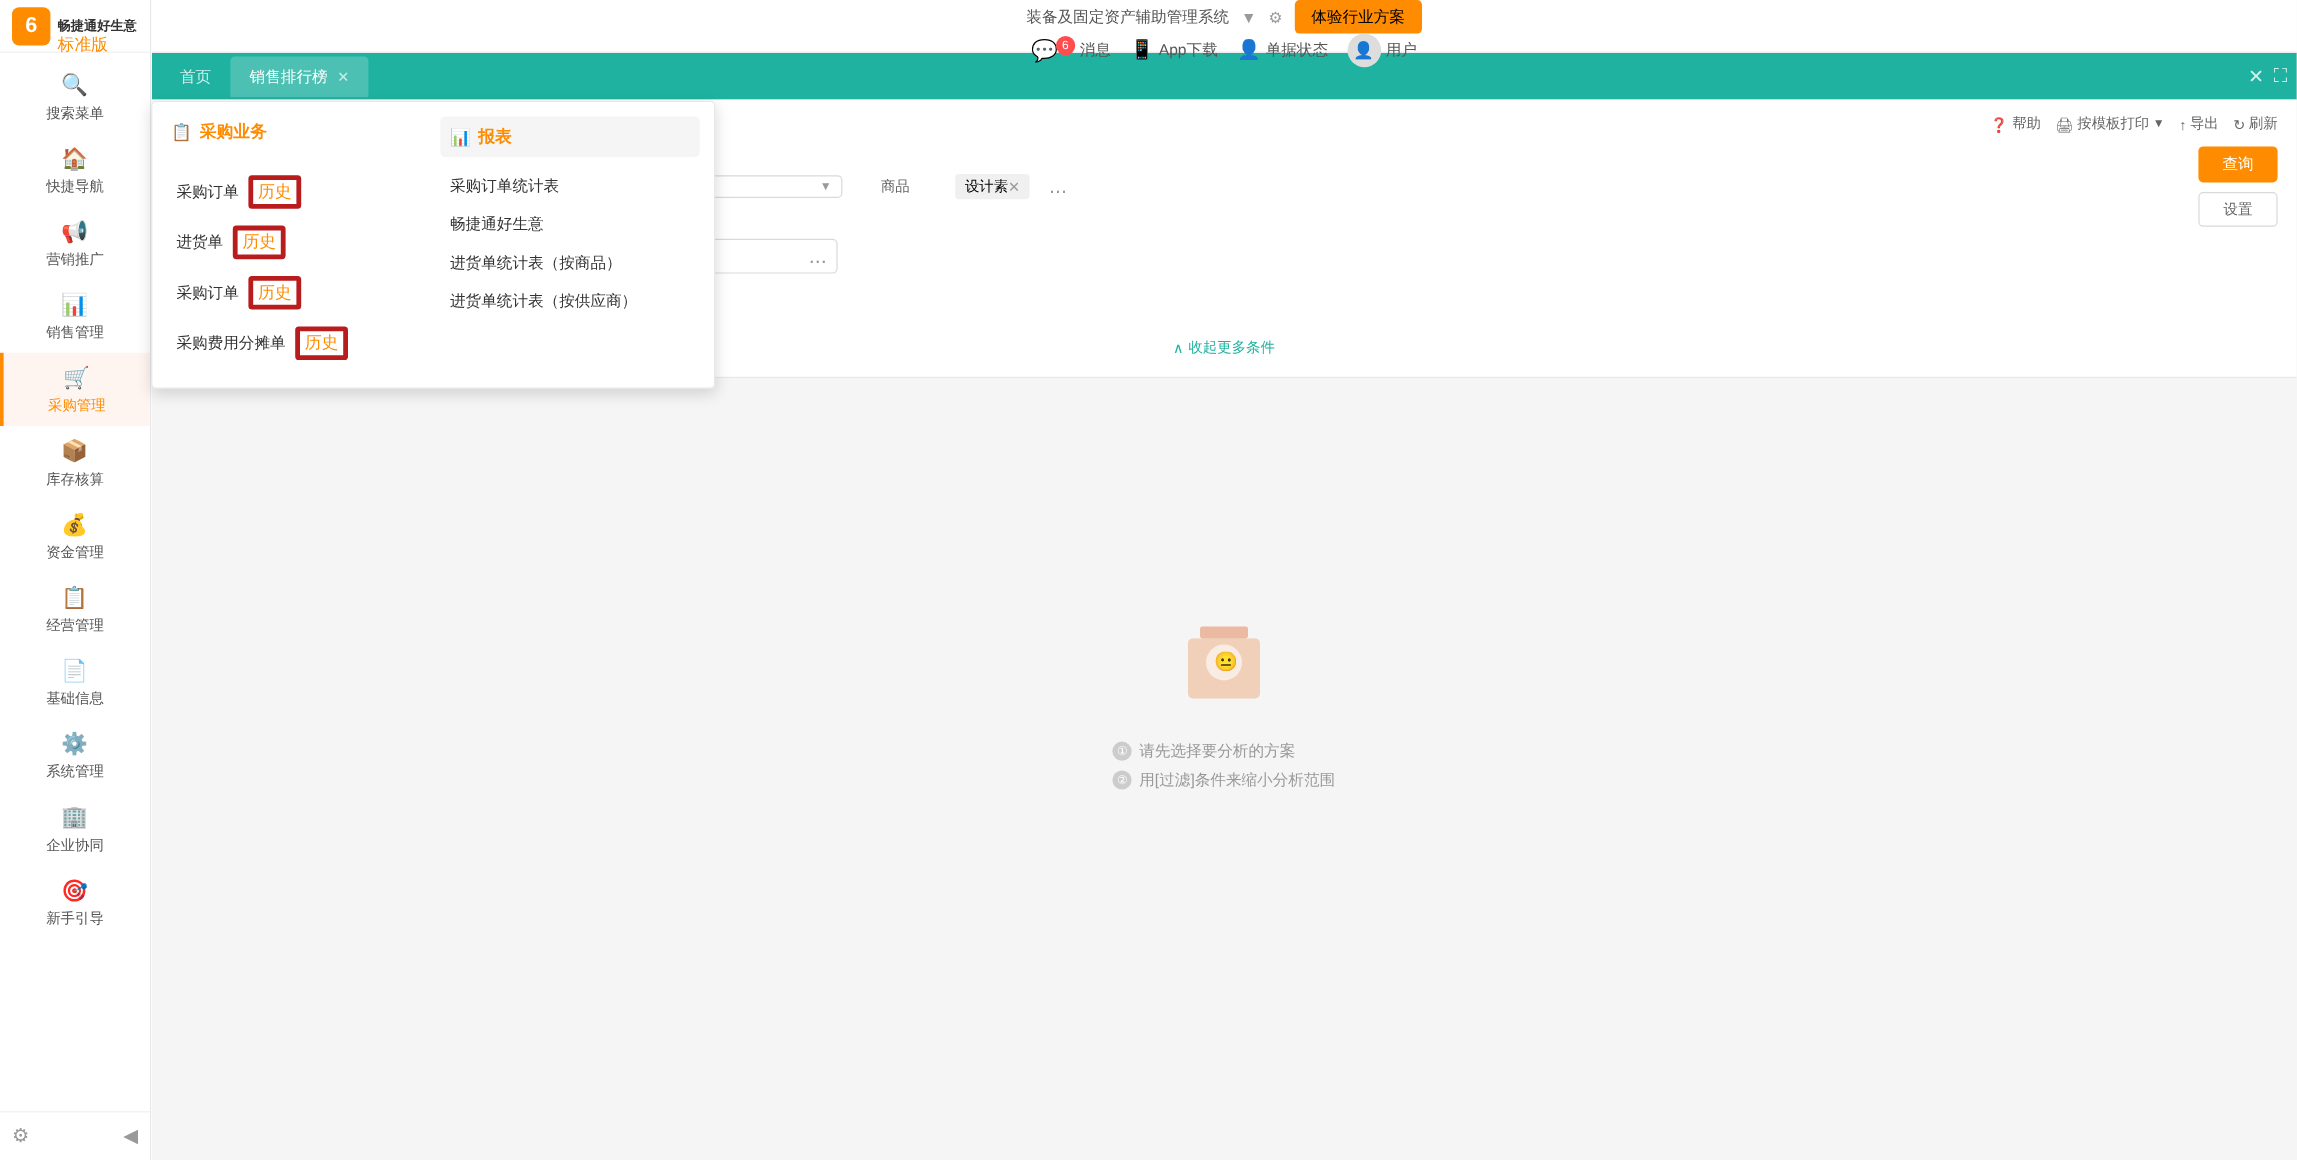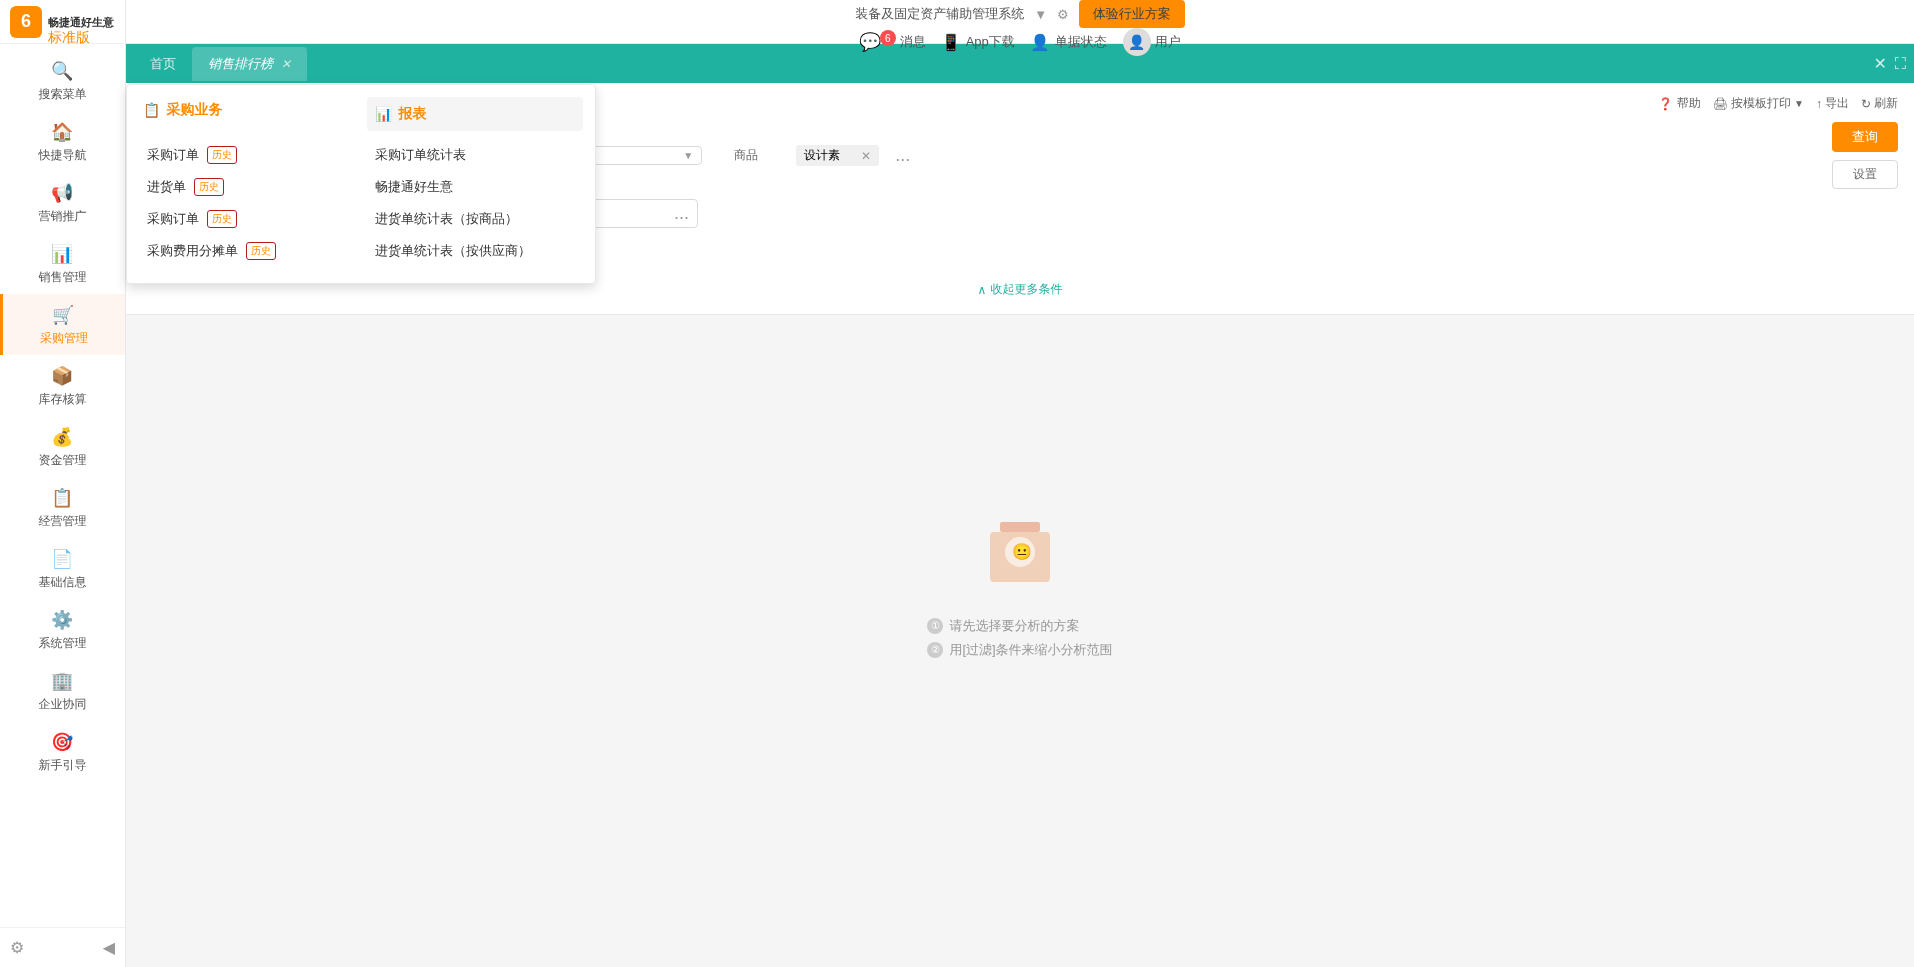--- a/index.html
+++ b/index.html
@@ -31,21 +31,21 @@
     .dropdown-arrow {
       color: #999;
       cursor: pointer;
     }
     .settings-icon {
       color: #999;
       cursor: pointer;
     }
     .industry-btn {
       background: #ff8c00;
-      color: #404040;
+      color: #000000;
       border: none;
       border-radius: 4px;
       padding: 5px 14px;
       cursor: pointer;
       font-size: 13px;
     }
     .top-bar-right {
       display: flex;
       align-items: center;
       gap: 16px;
@@ -183,21 +183,20 @@
       cursor: pointer;
       font-size: 13px;
       display: flex;
       align-items: center;
       gap: 4px;
       border-radius: 4px 4px 0 0;
     }
     .tab-item.active {
       background: rgba(255,255,255,0.2);
       color: #fff;
-      font-style: italic;
     }
     .tab-close {
       font-size: 12px;
       color: rgba(255,255,255,0.7);
       margin-left: 4px;
     }
     .tab-bar-right {
       margin-left: auto;
       display: flex;
       align-items: center;
@@ -236,21 +235,21 @@
       font-size: 12px;
       min-width: 50px;
     }
     .filter-tag {
       display: inline-flex;
       align-items: center;
       background: #f0f0f0;
       border-radius: 3px;
       padding: 2px 8px;
       font-size: 12px;
-      gap: 21px;
+      gap: 0;
     }
     .filter-tag-close {
       color: #999;
       cursor: pointer;
     }
     .more-link {
       color: #20b2a0;
       font-size: 12px;
       cursor: pointer;
     }
@@ -365,25 +364,25 @@
       align-items: center;
       gap: 8px;
       padding: 7px 4px;
       cursor: pointer;
       color: #333;
       font-size: 13px;
       border-radius: 3px;
     }
     .history-badge {
       background: #fff;
-      border: 1px solid #b91c1c;
+      border: 4px solid #b91c1c;
       color: #ff8c00;
       border-radius: 3px;
       padding: 1px 4px;
-      font-size: 10px;
+      font-size: 14px;
     }
 
     
     .sidebar-item.active-purchase {
       background: #fff5f0;
       color: #ff8c00;
       border-left: 3px solid #ff8c00;
     }
   </style>
 </head>

